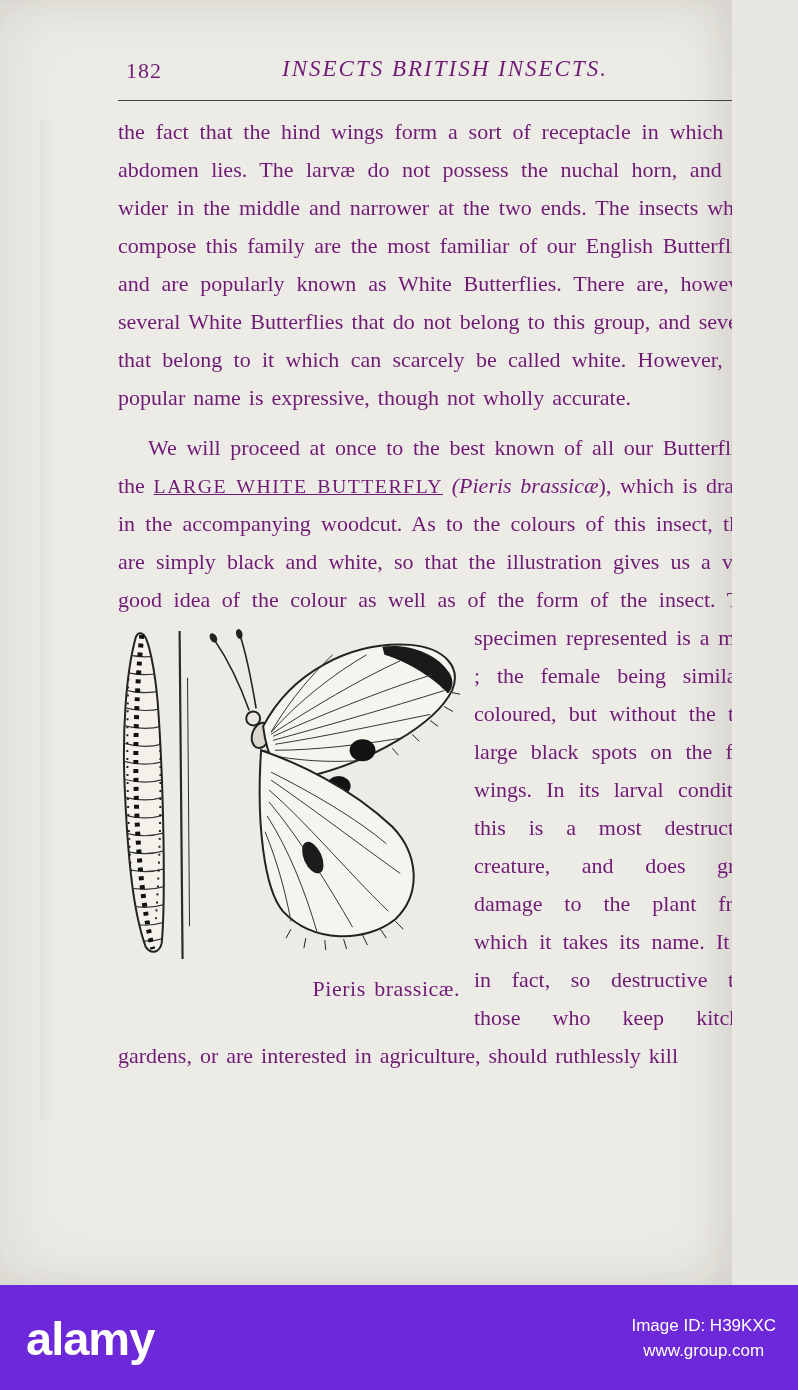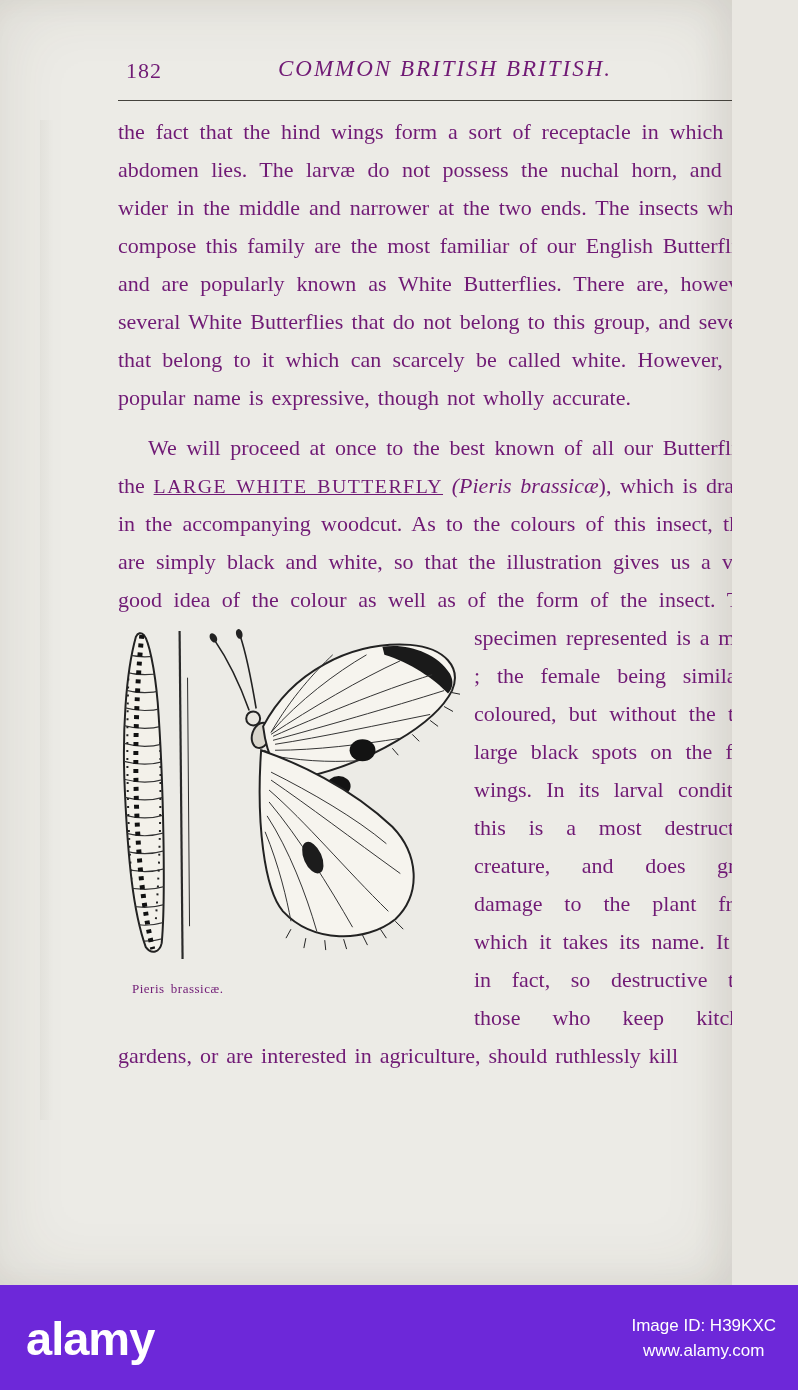--- a/index.html
+++ b/index.html
@@ -53,22 +53,22 @@
     text-decoration:underline;
   }
   .italic{font-style:italic;}
   .figure{
     float:left;
     width:358px;
     margin:4px 14px 0 -16px;
   }
   .figure svg{display:block;}
   .figure-caption{
-    text-align:left;
-    font-size:13px;
+    text-align:right;
+    font-size:22px;
     margin-top:4px;
     letter-spacing:0.5px;
   }
   .footer{
     position:absolute;bottom:0;left:0;
     width:798px;height:105px;
     background:#6d28d9;
     color:#fff;
     font-family:"Liberation Sans", sans-serif;
   }
@@ -91,21 +91,21 @@
 </head>
 <body>
 
 <div class="canvas">
   <div class="page">
     <div class="smudge"></div>
     <div class="content">
 
       <div class="header">
         <span class="page-number">182</span>
-        <div class="header-title">COMMON BRITISH BRITISH.</div>
+        <div class="header-title">INSECTS BRITISH INSECTS.</div>
       </div>
       <hr class="header-rule">
 
       <div class="bodytext">
         <p>
           <span>the fact that the hind wings form a sort of receptacle in which the abdomen lies.  The larvæ do not possess the nuchal horn, and are wider in the middle and narrower at the two ends.  The insects which compose this family are the most familiar of our English Butterflies, and are popularly known as White Butterflies.  There are, however, several White Butterflies that do not belong to this group, and several that belong to it which can scarcely be called white.  However, the popular name is expressive, though not wholly accurate.</span>
         </p>
         <p class="indented">
           <span>We will proceed at once to the best known of all our Butterflies, the </span><span class="smallcaps">LARGE WHITE BUTTERFLY</span><span class="italic"> (</span><span class="italic">Pieris brassicæ</span><span>), which is drawn in the accompanying woodcut.  As to the colours of this insect, they are simply black and white, so that the illustration gives us a very good idea of the colour as well as of the </span><span class="figure">
             <svg viewBox="0 0 360 345" width="358" height="343" xmlns="http://www.w3.org/2000/svg">
@@ -195,16 +195,16 @@
           </span><span>form of the insect.  The specimen represented is a male ; the female being similarly coloured, but without the two large black spots on the fore wings.  In its larval condition this is a most destructive creature, and does great damage to the plant from which it takes its name.  It is, in fact, so destructive that those who keep kitchen gardens, or are interested in agriculture, should ruthlessly kill</span>
         </p>
       </div>
     </div>
   </div>
 
   <div class="footer">
     <div class="footer-brand">alamy</div>
     <div class="footer-right">
       <div>Image ID: H39KXC</div>
-      <div>www.alamy.com</div>
+      <div>www.group.com</div>
     </div>
   </div>
 </div>
 
 </body></html>

